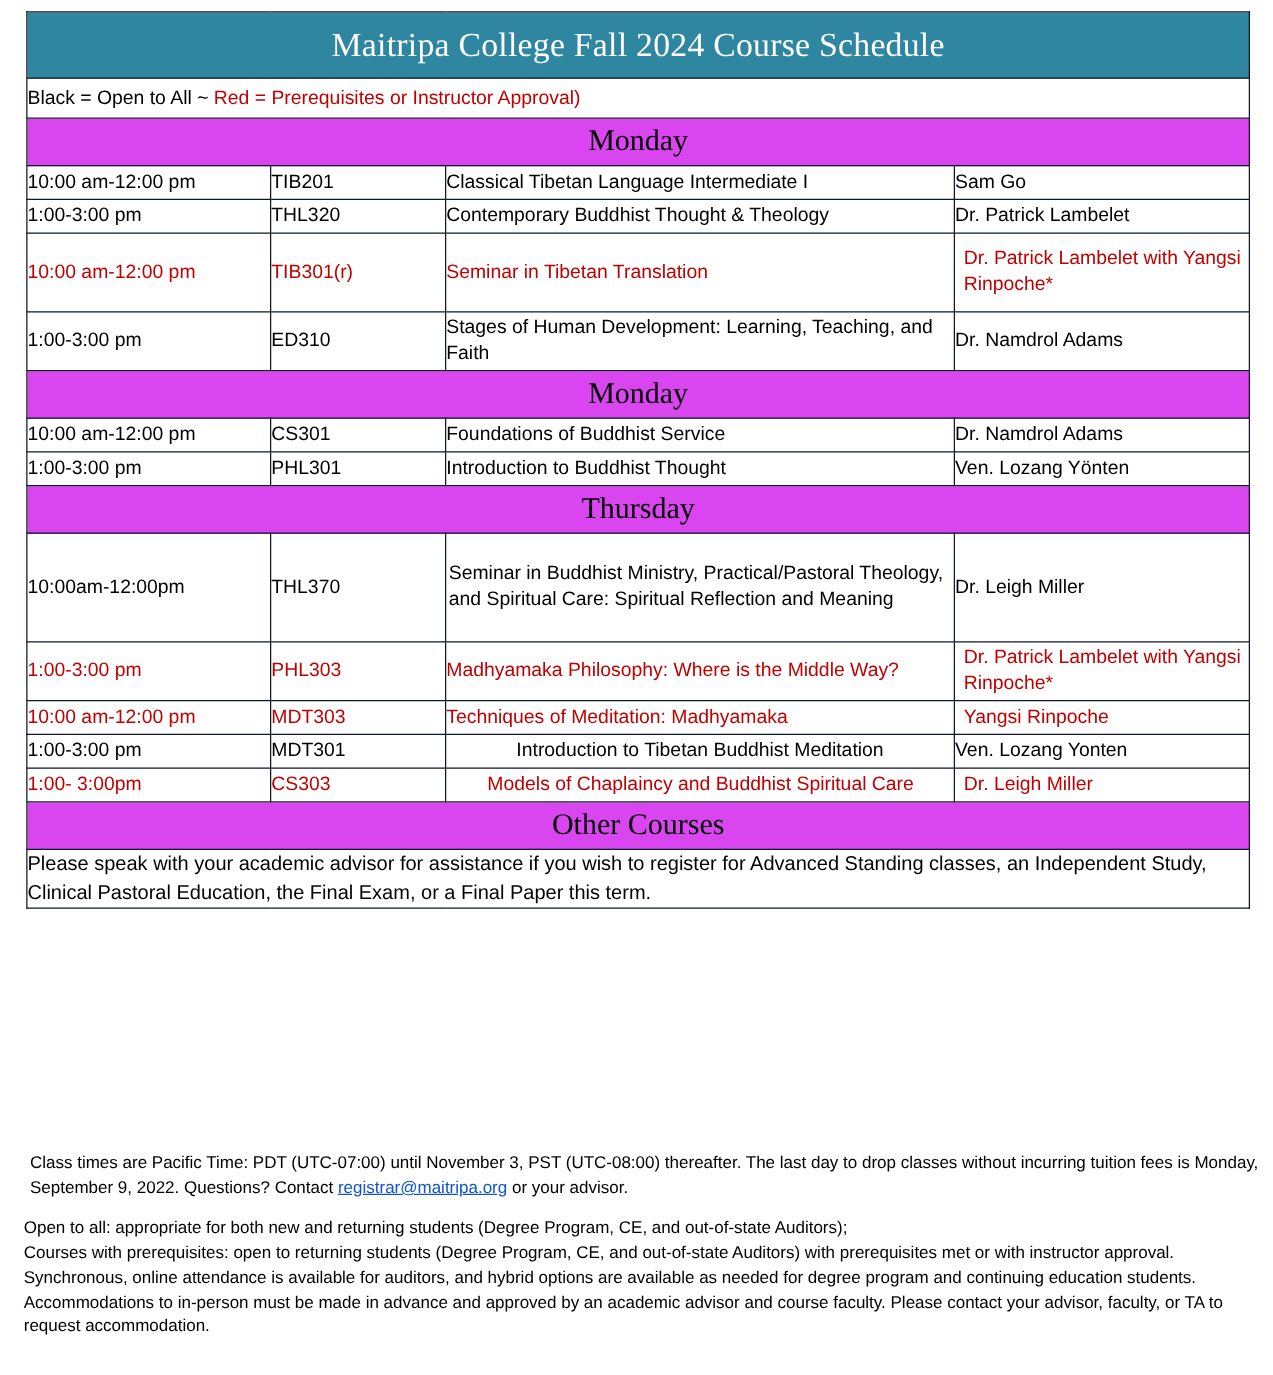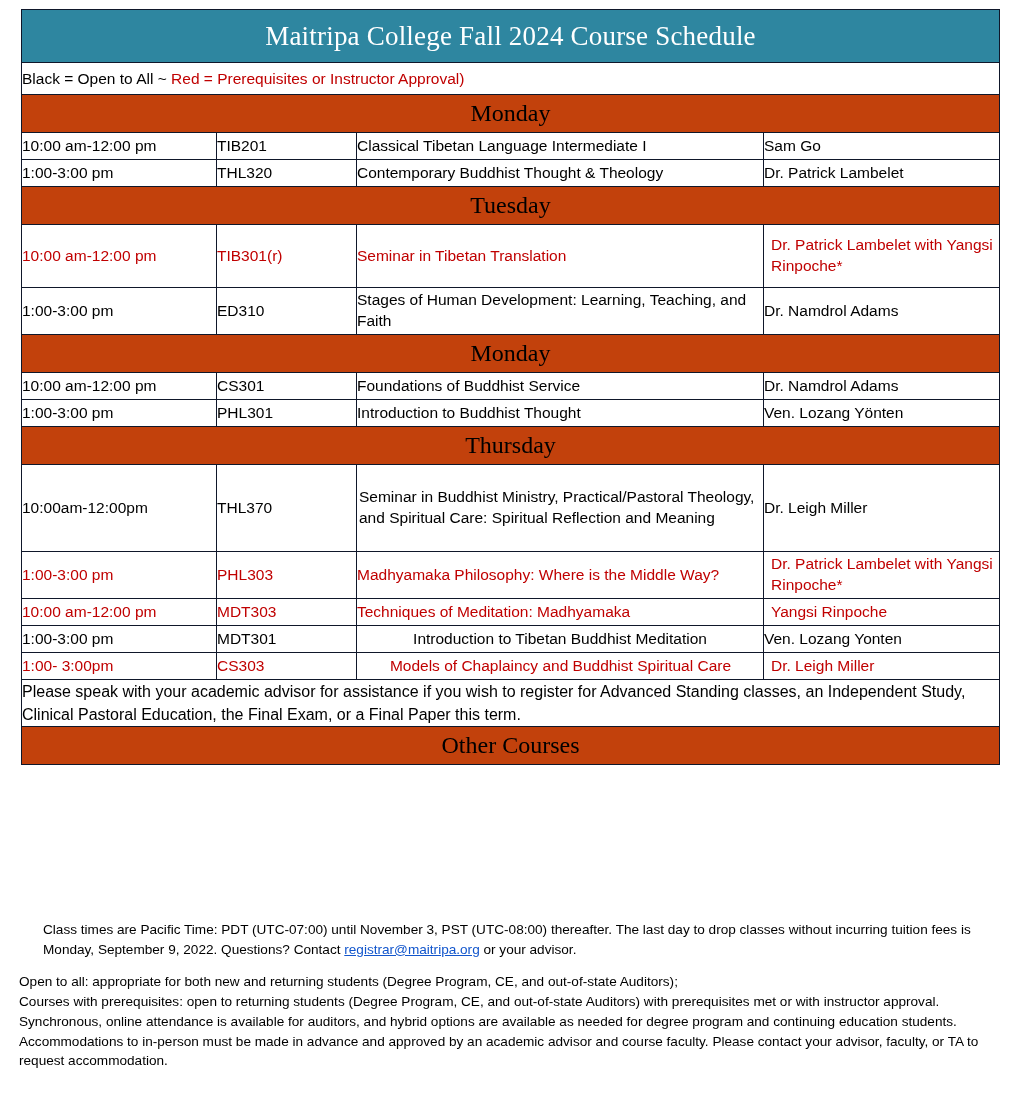--- a/index.html
+++ b/index.html
@@ -48,21 +48,21 @@
 
   .legend-cell {
     text-align: left;
     font-size: 15.5px;
     height: 31px;
     background: #ffffff;
   }
   .legend-red { color: #c00000; }
 
   .day-cell {
-    background: #c2410c;
+    background: #d946ef;
     font-family: "Liberation Serif", serif;
     font-size: 24px;
     text-align: center;
     height: 37px;
     color: #000000;
   }
 
   .col-time   { width: 195px; }
   .col-code   { width: 140px; }
   .col-course { width: 407px; }
@@ -95,21 +95,21 @@
     left: 19px;
     top: 920px;
     width: 988px;
   }
   .note {
     font-size: 13.6px;
     line-height: 1.45;
     margin: 0 0 13px 0;
     color: #000000;
   }
-  .note.first { padding-left: 5px; margin-left: 19px; }
+  .note.first { padding-left: 5px; }
   .note.last { margin-bottom: 0; }
   .maillink {
     color: #1155cc;
     text-decoration: underline;
   }
 </style>
 </head>
 <body>
 
 <div class="page">
@@ -138,23 +138,20 @@
         <td class="cell">Classical Tibetan Language Intermediate I</td>
         <td class="cell">Sam Go</td>
       </tr>
       <tr class="row-h36">
         <td class="cell">1:00-3:00 pm</td>
         <td class="cell">THL320</td>
         <td class="cell">Contemporary Buddhist Thought &amp; Theology</td>
         <td class="cell">Dr. Patrick Lambelet</td>
       </tr>
 
-      <tr>
-        <td class="day-cell" colspan="4">Tuesday</td>
-      </tr>
       <tr class="row-h70">
         <td class="cell red">10:00 am-12:00 pm</td>
         <td class="cell red">TIB301(r)</td>
         <td class="cell red">Seminar in Tibetan Translation</td>
         <td class="cell red tight">Dr. Patrick Lambelet with Yangsi Rinpoche*</td>
       </tr>
       <tr class="row-h55">
         <td class="cell">1:00-3:00 pm</td>
         <td class="cell">ED310</td>
         <td class="cell">Stages of Human Development: Learning, Teaching, and Faith</td>
@@ -206,24 +203,24 @@
         <td class="cell">Ven. Lozang Yonten</td>
       </tr>
       <tr class="row-h36">
         <td class="cell red">1:00- 3:00pm</td>
         <td class="cell red">CS303</td>
         <td class="cell red flush center-text">Models of Chaplaincy and Buddhist Spiritual Care</td>
         <td class="cell red tight">Dr. Leigh Miller</td>
       </tr>
 
       <tr>
+        <td class="day-cell" colspan="4">Other Courses</td>
+      </tr>
+      <tr>
         <td class="other-body" colspan="4">Please speak with your academic advisor for assistance if you wish to register for Advanced Standing classes, an Independent Study, Clinical Pastoral Education, the Final Exam, or a Final Paper this term.</td>
-      </tr>
-      <tr>
-        <td class="day-cell" colspan="4">Other Courses</td>
       </tr>
     </tbody>
   </table>
 
   <div class="notes">
     <p class="note first"><span>Class times are Pacific Time: PDT (UTC-07:00) until November 3, PST (UTC-08:00) thereafter. The last day to drop classes without incurring tuition fees is Monday, September 9, 2022. Questions? Contact </span><a class="maillink" href="#">registrar@maitripa.org</a><span> or your advisor.</span></p>
     <p class="note last"><span>Open to all: appropriate for both new and returning students (Degree Program, CE, and out-of-state Auditors);</span><br><span>Courses with prerequisites: open to returning students (Degree Program, CE, and out-of-state Auditors) with prerequisites met or with instructor approval.</span></p>
     <p class="note">Synchronous, online attendance is available for auditors, and hybrid options are available as needed for degree program and continuing education students. Accommodations to in-person must be made in advance and approved by an academic advisor and course faculty. Please contact your advisor, faculty, or TA to request accommodation.</p>
   </div>
 

